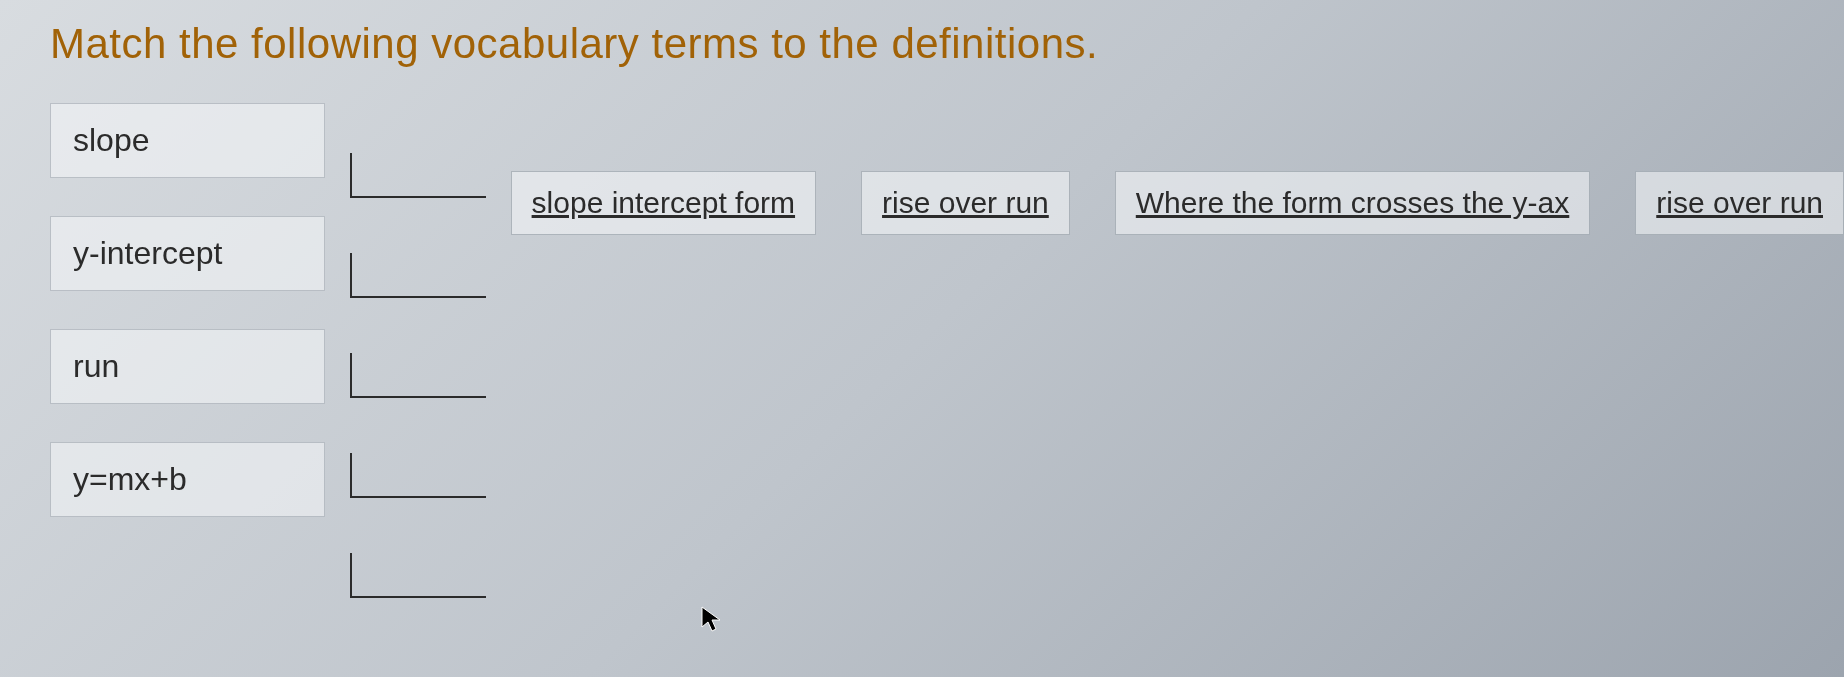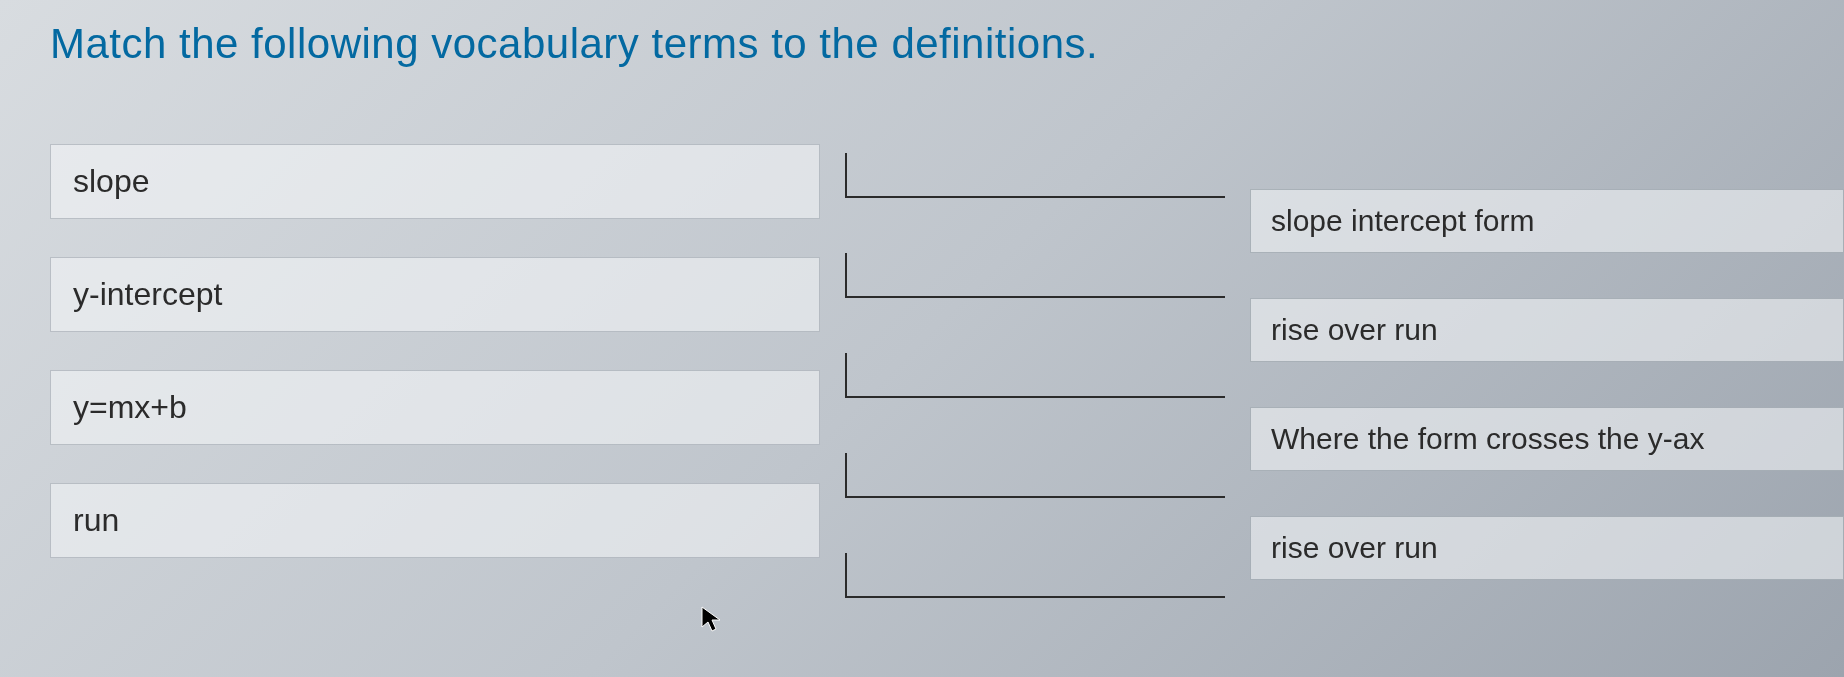--- a/index.html
+++ b/index.html
@@ -13,28 +13,28 @@
       width: 1844px;
       height: 677px;
       padding: 20px 0 0 50px;
       color: #2b2b2b;
       position: relative;
       overflow: hidden;
     }
     .question-title {
       font-size: 42px;
       font-weight: 400;
-      color: #0369a1;
+      color: #a16207;
       margin-bottom: 35px;
       letter-spacing: 0.5px;
     }
     .matching-area {
       display: flex;
       gap: 25px;
-      align-items: center;
+      align-items: flex-start;
     }
     .left-column {
       display: flex;
       flex-direction: column;
       gap: 38px;
       width: 770px;
     }
     .term-box {
       background: rgba(245, 247, 249, 0.55);
       border: 1px solid rgba(130, 140, 150, 0.45);
@@ -52,24 +52,25 @@
       gap: 55px;
     }
     .slot-line {
       height: 45px;
       border-bottom: 2px solid #2b2b2b;
       border-left: 2px solid #2b2b2b;
       position: relative;
     }
     .right-column {
       display: flex;
-      flex-direction: column;
+      flex-direction: row;
       gap: 45px;
       padding-top: 68px;
       flex: 1;
+      text-decoration: underline;
     }
     .definition-box {
       background: rgba(245, 247, 249, 0.55);
       border: 1px solid rgba(130, 140, 150, 0.55);
       padding: 14px 20px;
       font-size: 30px;
       color: #2b2b2b;
       white-space: nowrap;
     }
     .cursor-icon {
@@ -81,22 +82,22 @@
   </style>
 </head>
 <body>
 
 <div class="question-title">Match the following vocabulary terms to the definitions.</div>
 
 <div class="matching-area">
   <div class="left-column">
     <div class="term-box">slope</div>
     <div class="term-box">y-intercept</div>
+    <div class="term-box">run</div>
     <div class="term-box">y=mx+b</div>
-    <div class="term-box">run</div>
   </div>
 
   <div class="middle-column">
     <div class="slot-line"></div>
     <div class="slot-line"></div>
     <div class="slot-line"></div>
     <div class="slot-line"></div>
     <div class="slot-line"></div>
   </div>
 

